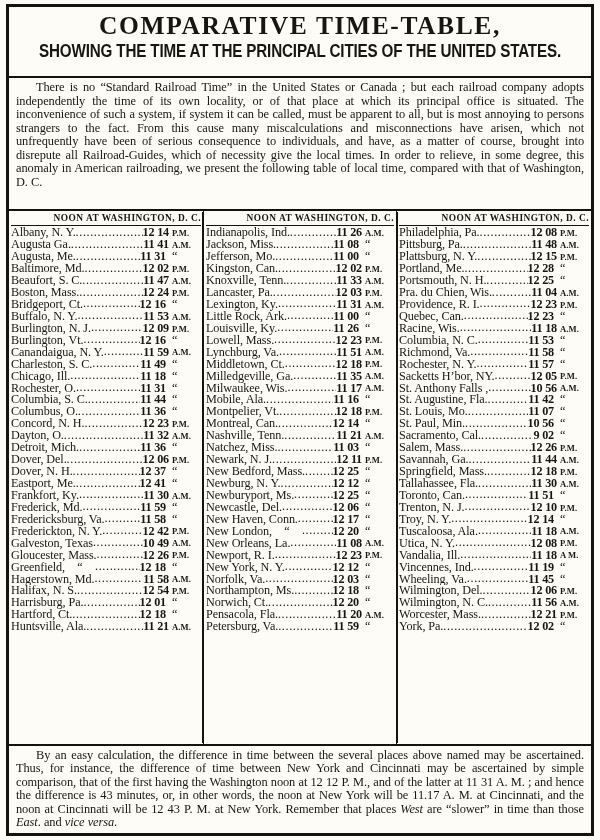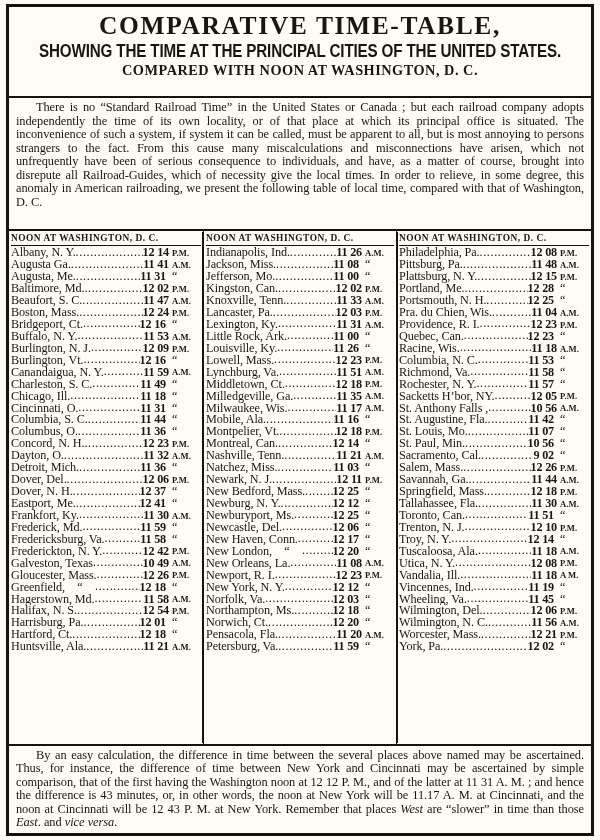--- a/index.html
+++ b/index.html
@@ -106,21 +106,21 @@
     box-sizing: border-box;
   }
   .tcol.c2 { border-left: 1px solid #151310; border-right: 1px solid #151310; }
   .tcol.c2 { box-shadow: -2px 0 0 -1px #151310, 2px 0 0 -1px #151310; }
 
   .colhead {
     font-family: "Liberation Serif", "DejaVu Serif", serif;
     font-weight: bold;
     font-size: 9.4px;
     letter-spacing: 0.5px;
-    text-align: left;
+    text-align: right;
     padding: 2px 0 2px 0;
     border-bottom: 1px solid #151310;
     white-space: nowrap;
   }
   .rows {
     flex: 1 1 auto;
     padding-top: 1px;
   }
   .row {
     display: flex;
@@ -175,21 +175,20 @@
 </style>
 </head>
 <body>
 
 <div id="sheet">
   <div id="frame">
 
     <div id="masthead">
       <div id="title-main">COMPARATIVE TIME-TABLE,</div>
       <div id="title-sub1">SHOWING THE TIME AT THE PRINCIPAL CITIES OF THE UNITED STATES.</div>
-      <div id="title-sub2">COMPARED WITH NOON AT WASHINGTON, D. C.</div>
     </div>
 
     <div id="intro" class="prose"><span class="indent"></span><span>There is no “Standard Railroad Time” in the United States or Canada ; but each railroad company adopts independently the time of its own locality, or of that place at which its principal office is situated.   The inconvenience of such a system, if system it can be called, must be apparent to all, but is most annoying to persons strangers to the fact.   From this cause many miscalculations and misconnections have arisen, which not unfrequently have been of serious consequence to individuals, and have, as a matter of course, brought into disrepute all Railroad-Guides, which of necessity give the local times.   In order to relieve, in some degree, this anomaly in American railroading, we present the following table of local time, compared with that of Washington, D. C.</span></div>
 
     <div id="table-area">
       <div class="tcol c1">
         <div class="colhead">NOON AT WASHINGTON, D. C.</div>
         <div class="rows">
             <div class="row">
               <span class="city">Albany, N. Y.</span>
@@ -263,21 +262,21 @@
               <span class="time">11 49</span>
               <span class="mer ditto">“</span>
             </div>
             <div class="row">
               <span class="city">Chicago, Ill.</span>
               <span class="dots">........................................</span>
               <span class="time">11 18</span>
               <span class="mer ditto">“</span>
             </div>
             <div class="row">
-              <span class="city">Cincinnati, O.</span>
+              <span class="city">Rochester, O.</span>
               <span class="dots">........................................</span>
               <span class="time">11 31</span>
               <span class="mer ditto">“</span>
             </div>
             <div class="row">
               <span class="city">Columbia, S. C.</span>
               <span class="dots">........................................</span>
               <span class="time">11 44</span>
               <span class="mer ditto">“</span>
             </div>

